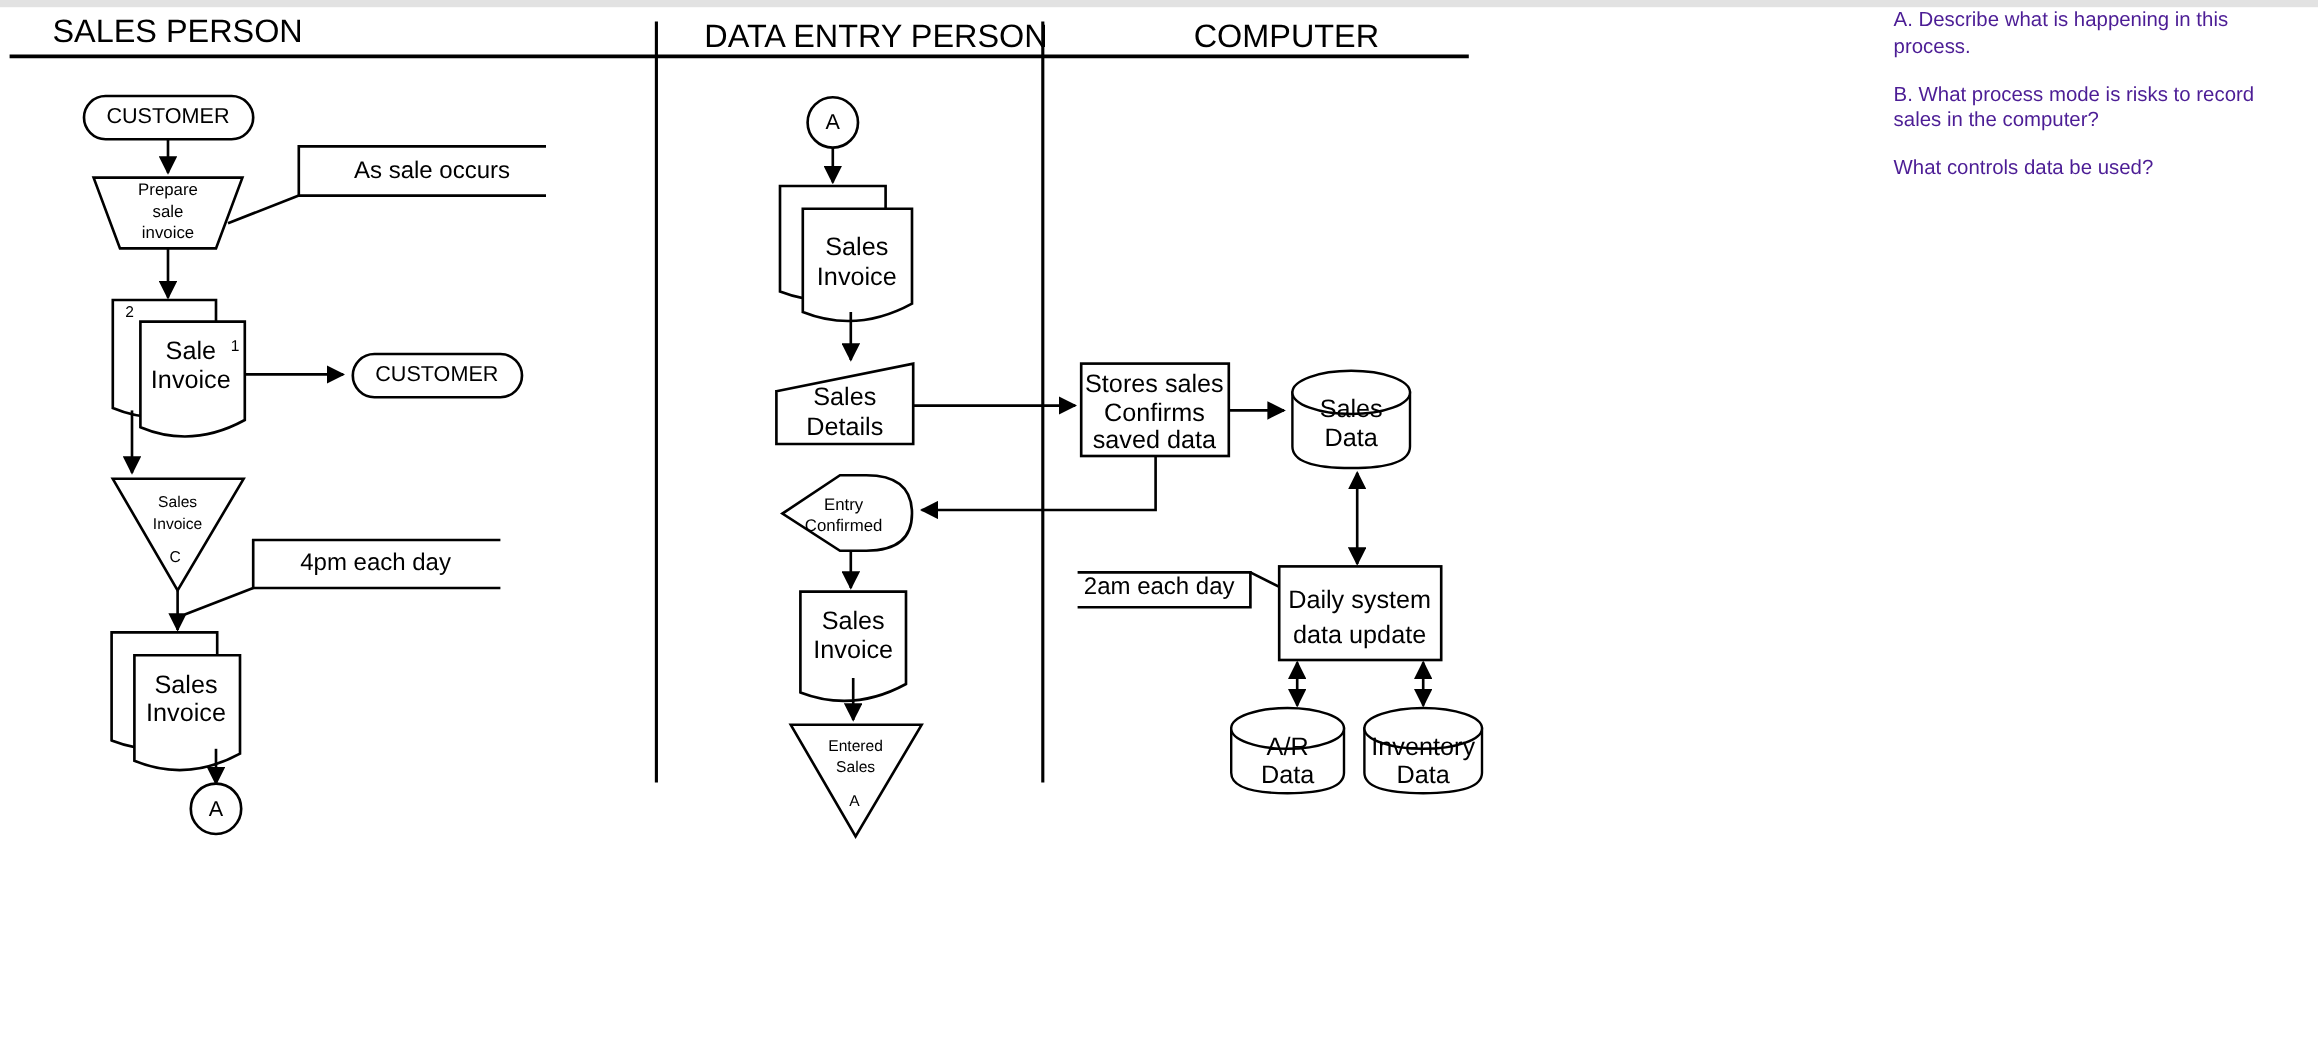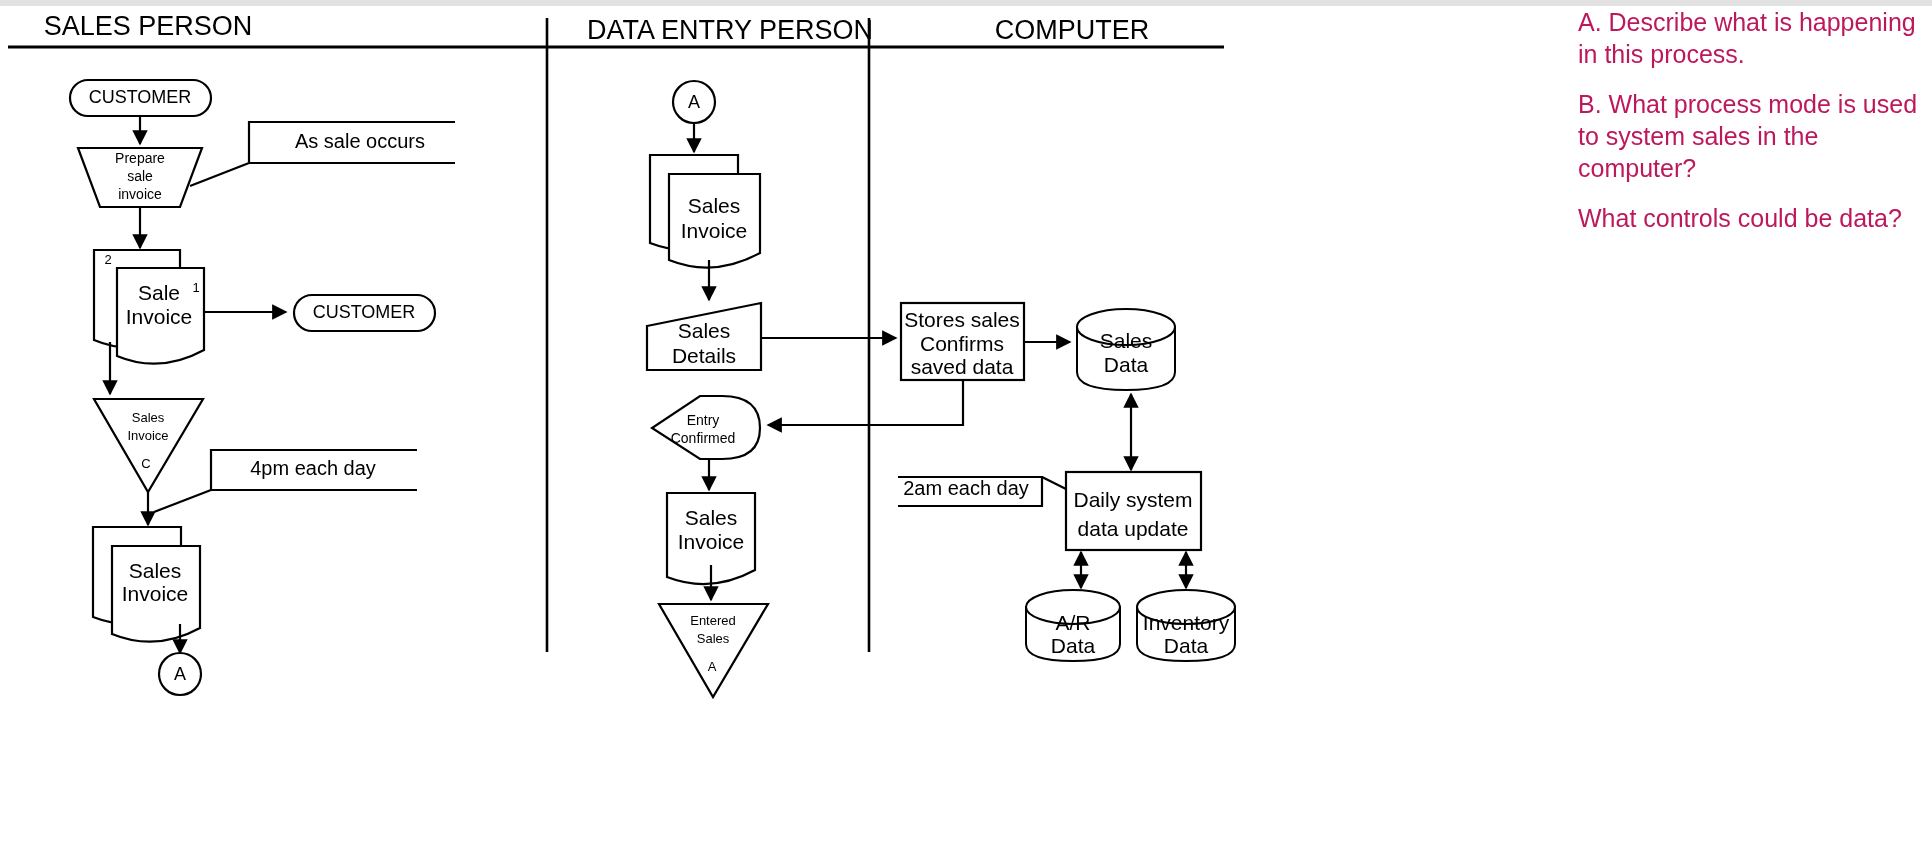--- a/index.html
+++ b/index.html
@@ -64,22 +64,22 @@
   }
   .divider {
     stroke: #000000;
     stroke-width: 2.6;
   }
   .qpanel {
     position: absolute;
     left: 1578px;
     top: 6px;
     width: 340px;
-    color: #be185d;
-    font-size: 25px;
+    color: #4c1d95;
+    font-size: 17px;
     line-height: 1.28;
     font-family: "Liberation Sans", sans-serif;
   }
   .qpanel p { margin: 0 0 18px 0; }
   .qpanel p.tight { margin-bottom: 0; }
 </style>
 </head>
 <body>
 
 <div id="page">
@@ -274,17 +274,17 @@
         <path class="sh-thin" d="M 1137,607 L 1137,644 Q 1137,661 1186,661 Q 1235,661 1235,644 L 1235,607 Z"></path>
         <ellipse class="sh-thin" cx="1186" cy="607" rx="49" ry="17"></ellipse>
         <text class="shape-lg" x="1186" y="624">Inventory</text>
         <text class="shape-lg" x="1186" y="647">Data</text>
       </g>
     </g>
   </svg>
 
   <div class="qpanel">
     <p>A. Describe what is happening in this process.</p>
-    <p>B. What process mode is used to system sales in the computer?</p>
-    <p>What controls could be data?</p>
+    <p>B. What process mode is risks to record sales in the computer?</p>
+    <p>What controls data be used?</p>
   </div>
 
 </div>
 
 </body></html>

